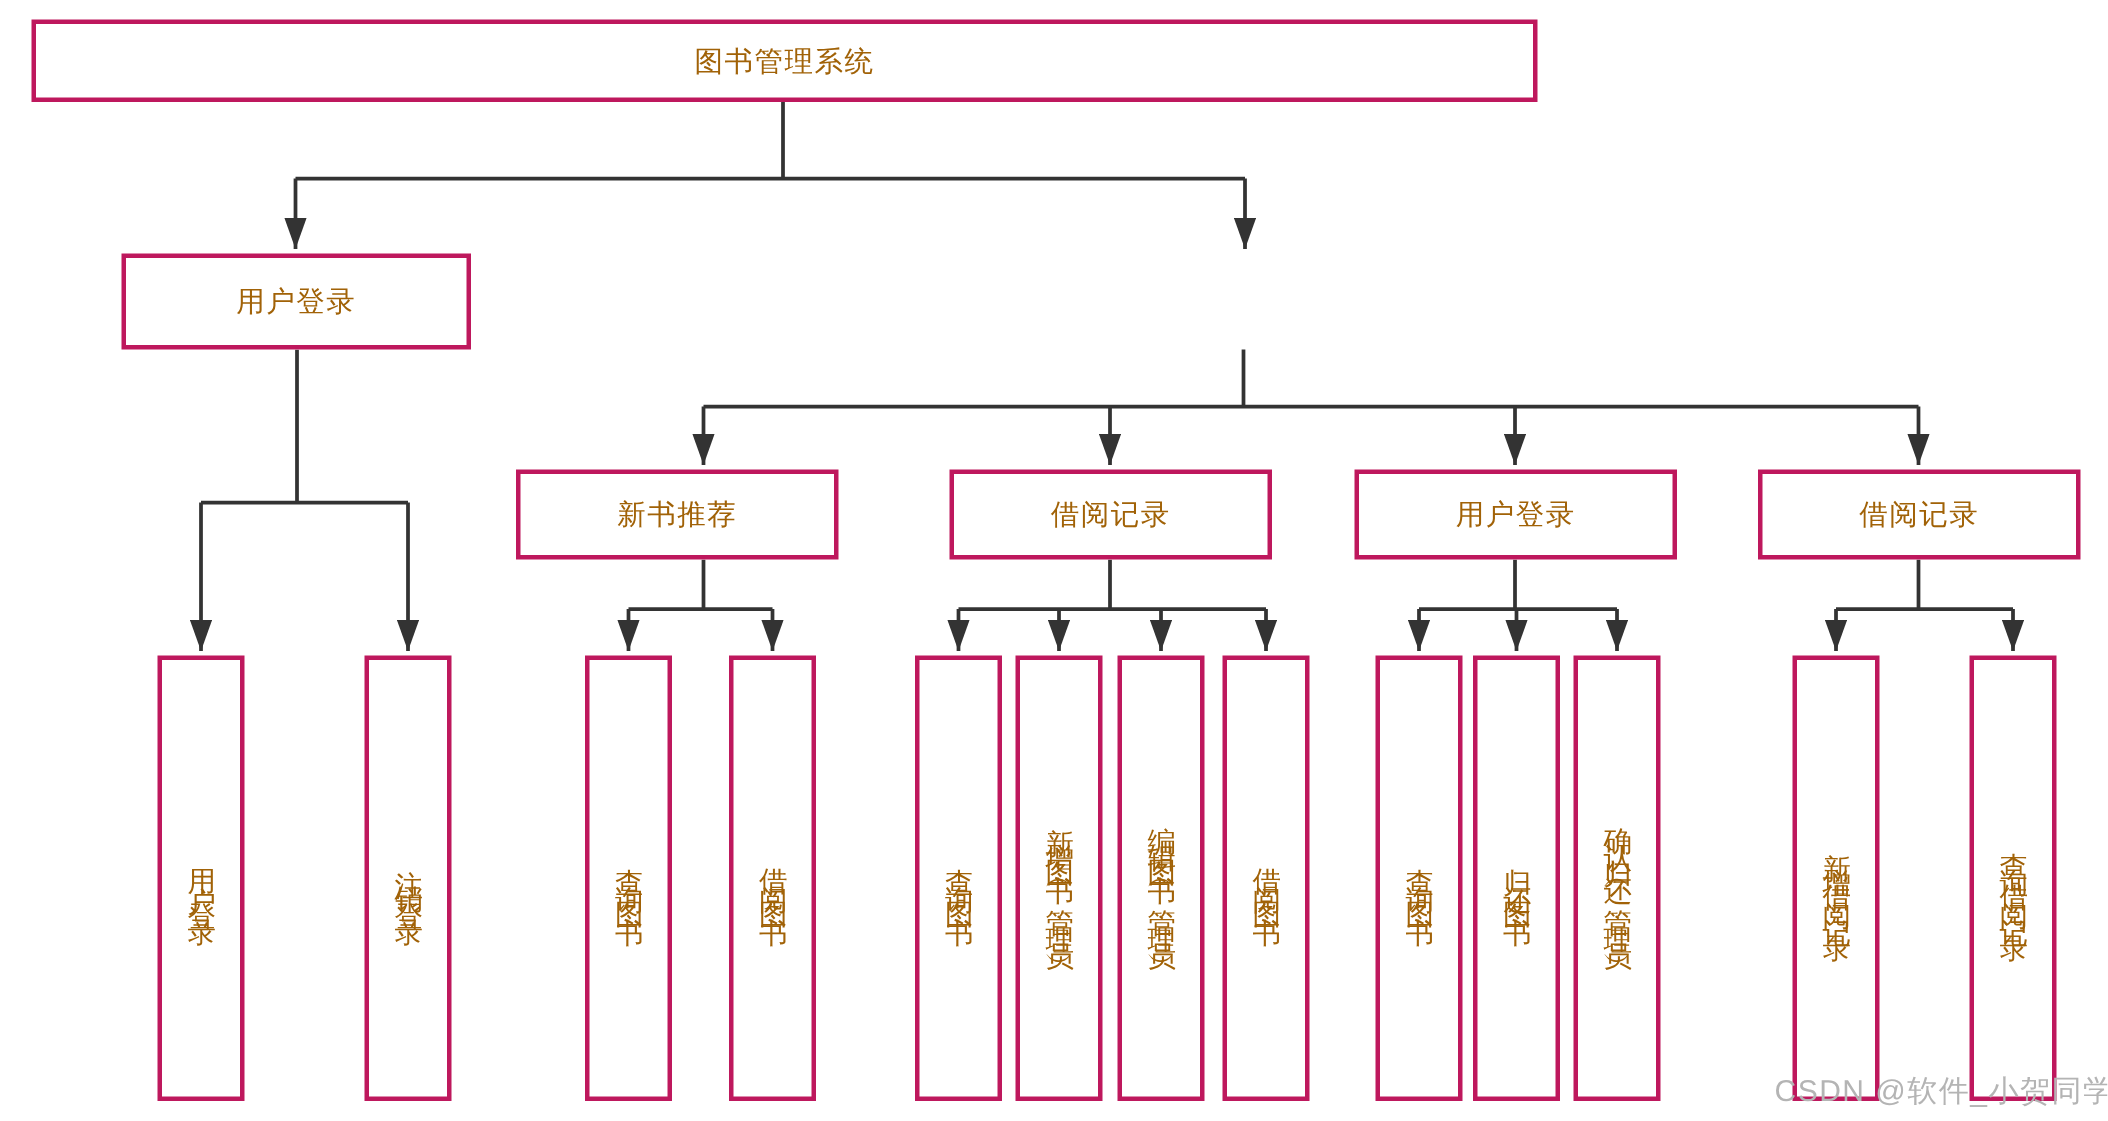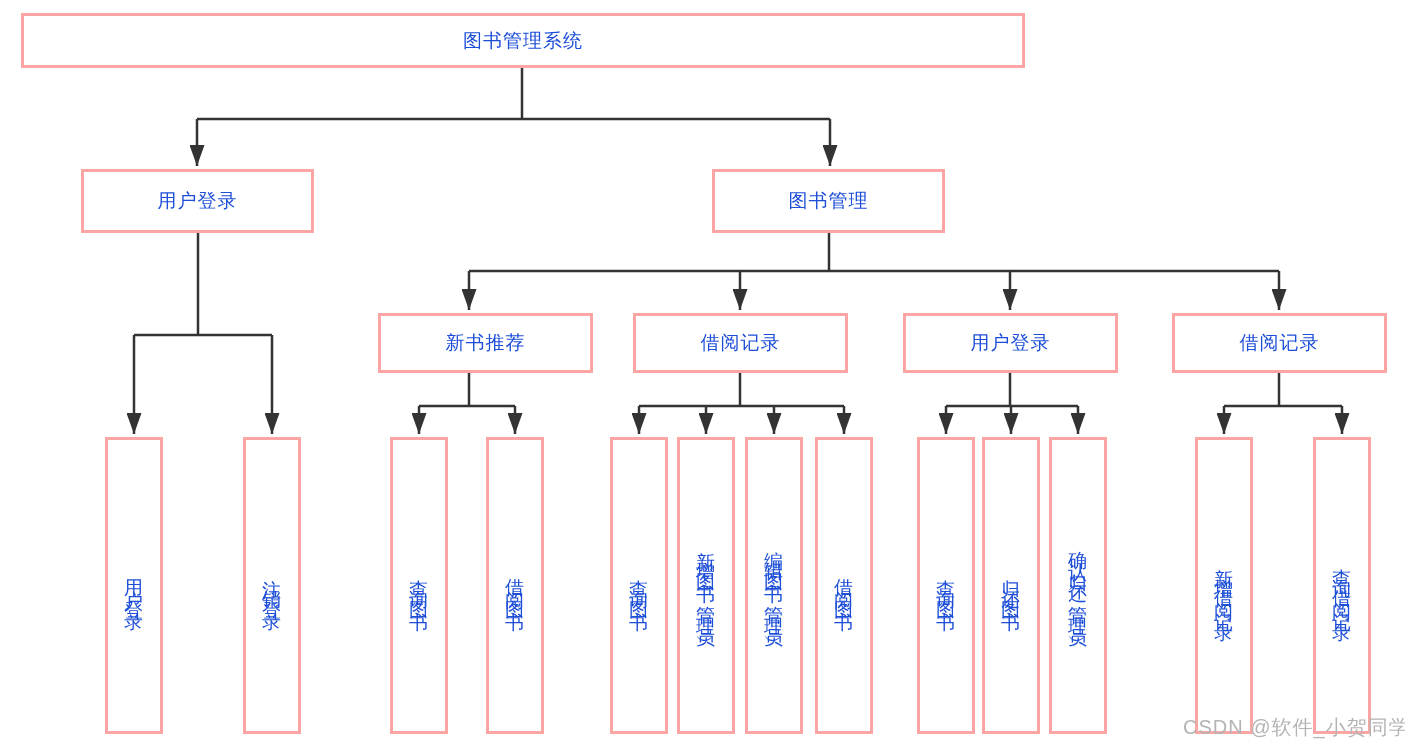--- a/index.html
+++ b/index.html
@@ -17,43 +17,43 @@
   }
   .connectors {
     position: absolute;
     left: 0; top: 0;
     width: 1405px;
     height: 747px;
   }
   .node {
     position: absolute;
     box-sizing: border-box;
-    border: 3px solid #fca5a5;
+    border: 3px solid #be185d;
     background: #ffffff;
     display: flex;
     align-items: center;
     justify-content: center;
-    color: #1d4ed8;
+    color: #a16207;
     font-size: 19px;
     letter-spacing: 1px;
     text-align: center;
   }
   .leaf span {
     writing-mode: vertical-lr;
     text-orientation: mixed;
     letter-spacing: 11px;
     line-height: 1;
     font-size: 19px;
   }
   
   .root  { left: 21px;  top: 13px;  width: 1004px; height: 55px; }
   .lvl2a { left: 81px;  top: 169px; width: 233px;  height: 64px; }
   .lvl2b { left: 712px; top: 169px; width: 233px;  height: 64px; }
   .lvl3  { top: 313px; height: 60px; width: 215px; }
-  .l3a { left: 378px; }
+  .l3a { left: 344px; }
   .l3b { left: 633px; }
   .l3c { left: 903px; }
   .l3d { left: 1172px; text-align: center; }
   .leaf { top: 437px; height: 297px; width: 58px; }
   .p1  { left: 105px; }
   .p2  { left: 243px; }
   .p3  { left: 390px; }
   .p4  { left: 486px; }
   .p5  { left: 610px; }
   .p6  { left: 677px; }
@@ -129,23 +129,20 @@
     </g>
   </svg>
 
   <div class="node root">
     <span>图书管理系统</span>
   </div>
 
   <div class="node lvl2a">
     <span>用户登录</span>
   </div>
-  <div class="node lvl2b">
-    <span>图书管理</span>
-  </div>
 
   <div class="node lvl3 l3a">
     <span>新书推荐</span>
   </div>
   <div class="node lvl3 l3b">
     <span>借阅记录</span>
   </div>
   <div class="node lvl3 l3c">
     <span>用户登录</span>
   </div>

